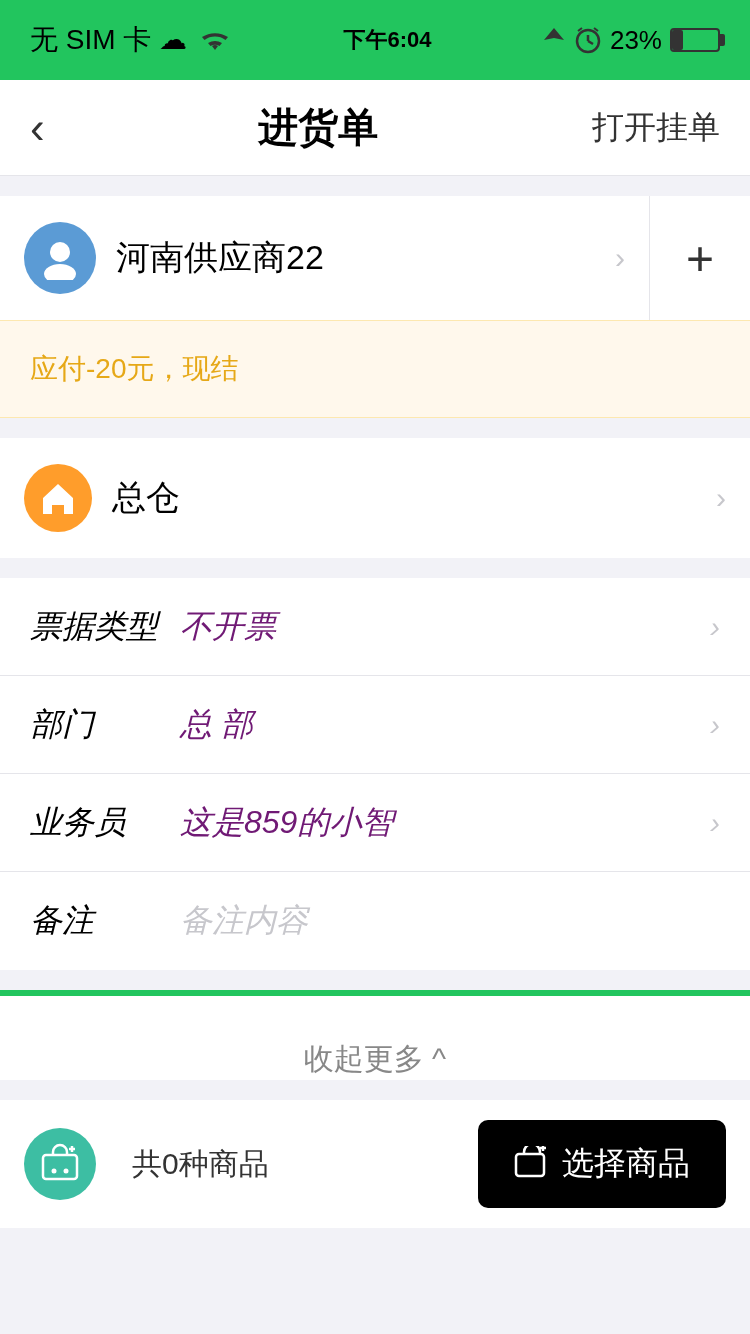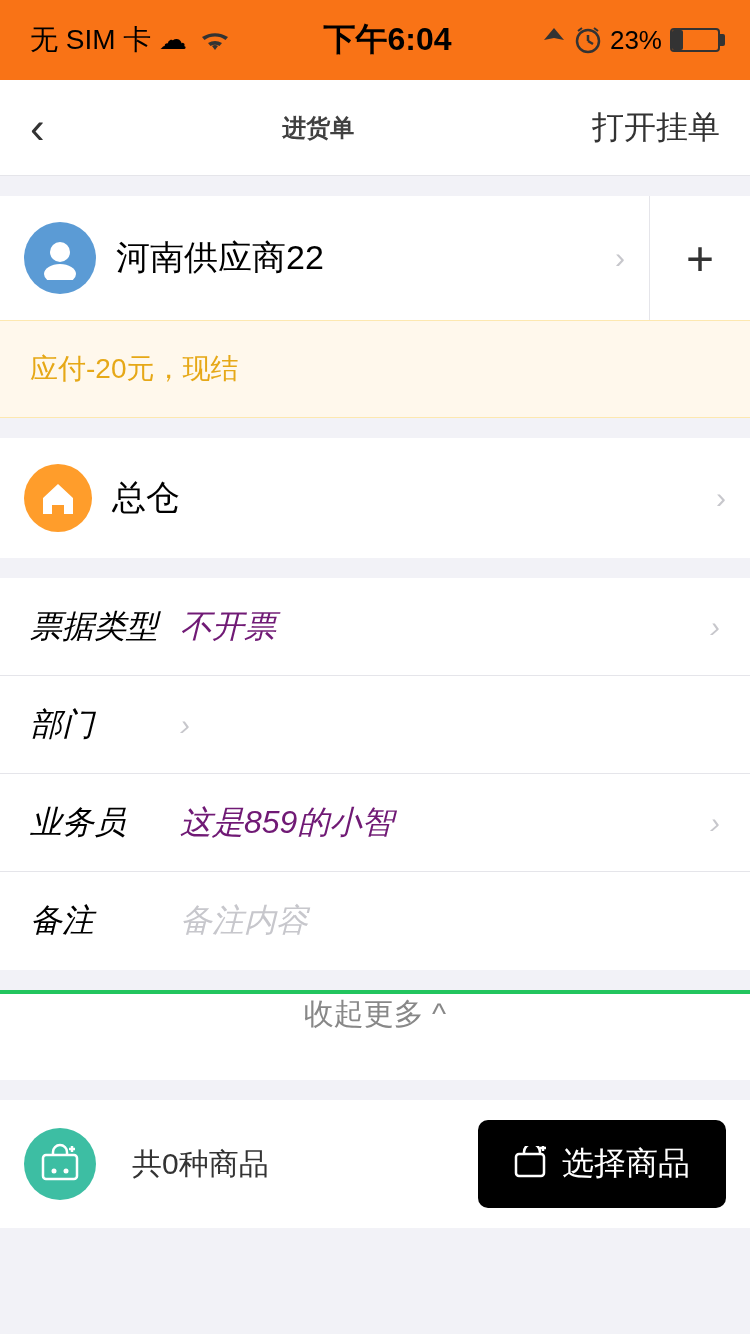--- a/index.html
+++ b/index.html
@@ -9,30 +9,30 @@
       min-height: 1334px;
       font-family: -apple-system, "PingFang SC", "Helvetica Neue", Arial, sans-serif;
       background: #f2f2f7;
       font-size: 32px;
     }
 
     
     .status-bar {
       width: 750px;
       height: 80px;
-      background: #f97316;
+      background: #22c55e;
       display: flex;
       align-items: center;
       justify-content: space-between;
       padding: 0 30px;
       font-size: 28px;
       font-weight: 500;
     }
     .status-left { display: flex; align-items: center; gap: 10px; }
-    .status-center { font-size: 32px; font-weight: 600; }
+    .status-center { font-size: 22px; font-weight: 600; }
     .status-right { display: flex; align-items: center; gap: 8px; font-size: 26px; }
     .battery {
       width: 50px; height: 24px;
       border: 2px solid #333;
       border-radius: 4px;
       position: relative;
       display: inline-block;
     }
     .battery::after {
       content: '';
@@ -61,23 +61,23 @@
       padding: 0 30px;
       border-bottom: 1px solid #e5e5ea;
     }
     .nav-back {
       font-size: 44px;
       color: #333;
       cursor: pointer;
       line-height: 1;
     }
     .nav-title {
-      font-size: 24px;
+      font-size: 40px;
       font-weight: 600;
-      color: #404040;
+      color: #000000;
     }
     .nav-action {
       font-size: 32px;
       color: #333;
       cursor: pointer;
     }
 
     
     .content {
       width: 750px;
@@ -205,26 +205,26 @@
     .form-value.placeholder {
       color: #c7c7cc;
     }
 
     
     .collapse-row {
       background: #fff;
       margin-top: 20px;
       height: 90px;
       display: flex;
-      align-items: flex-start;
+      align-items: flex-end;
       justify-content: center;
       font-size: 30px;
       color: #888;
       cursor: pointer;
-      border-top: 4px solid #22c55e;
+      border-top: 6px solid #22c55e;
     }
 
     
     .bottom-bar {
       background: #fff;
       margin-top: 20px;
       display: flex;
       align-items: center;
       padding: 20px 24px;
       gap: 36px;
@@ -328,20 +328,21 @@
   </div>
 
   <div class="form-section">
     <div class="form-row">
       <span class="form-label">票据类型</span>
       <span class="form-value">不开票</span>
       <span class="chevron">›</span>
     </div>
     <div class="form-row">
       <span class="form-label">部门</span>
+      <span class="form-value">总 部</span>
       <span class="chevron">›</span>
     </div>
     <div class="form-row">
       <span class="form-label">业务员</span>
       <span class="form-value">这是859的小智</span>
       <span class="chevron">›</span>
     </div>
     <div class="form-row">
       <span class="form-label">备注</span>
       <span class="form-value placeholder">备注内容</span>

